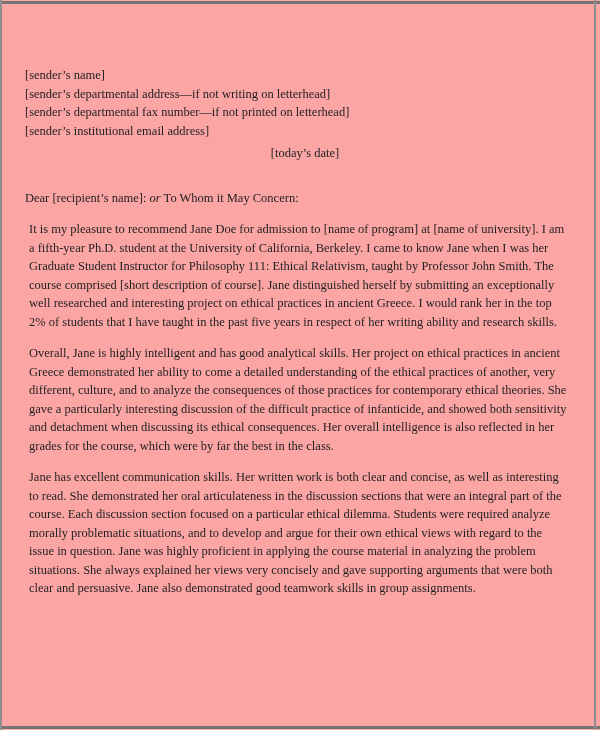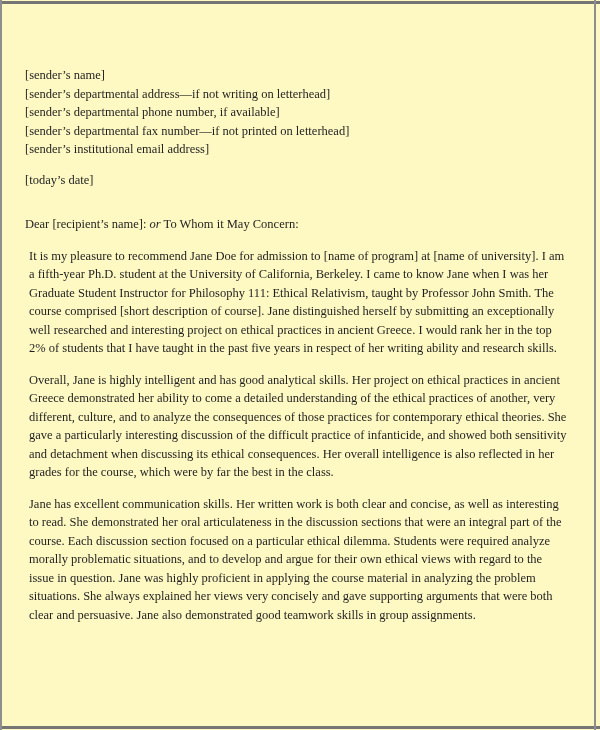--- a/index.html
+++ b/index.html
@@ -4,21 +4,21 @@
 <style>
   html, body {
     margin: 0;
     padding: 0;
     background: #ffffff;
   }
   .page {
     position: relative;
     width: 600px;
     height: 730px;
-    background: #fef9c3;
+    background: #fca5a5;
     overflow: hidden;
     font-family: "Liberation Serif", "DejaVu Serif", serif;
     color: #1f1f1f;
   }
   .border-h {
     position: absolute;
     left: 0;
     width: 600px;
     height: 3px;
     background: #757575;
@@ -37,21 +37,21 @@
   .content {
     position: absolute;
     left: 25px;
     top: 66px;
     width: 560px;
     font-size: 12.5px;
     line-height: 18.5px;
   }
   .block { margin: 0; padding: 0; }
   .line { white-space: pre; }
-  .date-line { margin-top: 12px; }
+  .date-line { margin-top: 4px; text-align: center; }
   .recipient-block { margin-top: 17px; }
   .salutation-line { margin-top: 26px; }
   .para {
     margin: 13px 0 0 4px;
     padding: 0;
     white-space: pre;
   }
   .italic { font-style: italic; }
 </style>
 </head>
@@ -61,21 +61,20 @@
   <div class="border-h border-top"></div>
   <div class="border-h border-bottom"></div>
   <div class="border-v border-left"></div>
   <div class="border-v border-right"></div>
 
   <div class="content">
 
     <div class="block sender-block">
       <div class="line">[sender’s name]</div>
       <div class="line">[sender’s departmental address—if not writing on letterhead]</div>
-      <div class="line">[sender’s departmental phone number, if available]</div>
       <div class="line">[sender’s departmental fax number—if not printed on letterhead]</div>
       <div class="line">[sender’s institutional email address]</div>
     </div>
 
     <div class="line date-line">[today’s date]</div>
 
 
     <div class="line salutation-line"><span>Dear [recipient’s name]: </span><span class="italic">or</span><span> To Whom it May Concern:</span></div>
 
     <p class="para">It is my pleasure to recommend Jane Doe for admission to [name of program] at [name of university]. I am

